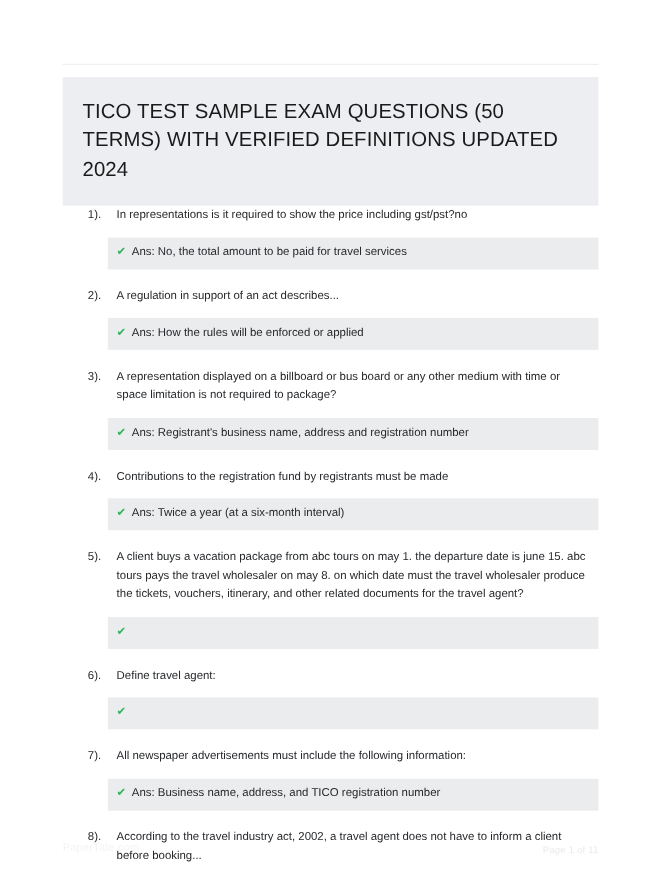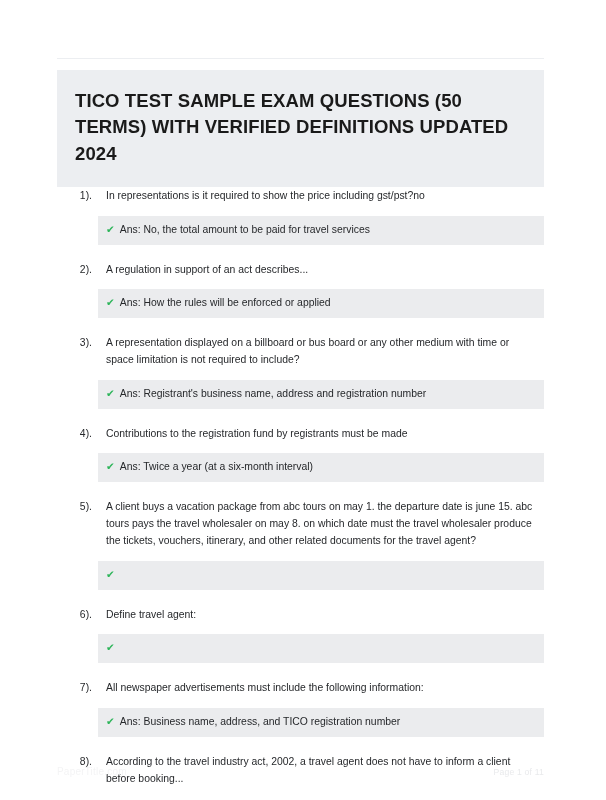--- a/index.html
+++ b/index.html
@@ -41,21 +41,21 @@
     top: 70px;
     width: 487px;
     box-sizing: border-box;
     background: #eceef1;
     padding: 18px 18px 20px 18px;
   }
   .title-text {
     font-size: 18.5px;
     line-height: 1.42;
     color: #1a1a1a;
-    font-weight: 700;
+    font-weight: 400;
     letter-spacing: 0.1px;
     margin: 0;
   }
 
   .qa-list {
     position: absolute;
     left: 57px;
     top: 188px;
     width: 487px;
   }
@@ -161,21 +161,21 @@
           <div class="q-text">A regulation in support of an act describes...</div>
         </div>
         <div class="ans-box">
           <span class="check-icon">✔</span>
           <span class="ans-text">Ans: How the rules will be enforced or applied</span>
         </div>
       </div>
       <div class="qa-block">
         <div class="q-row">
           <div class="q-num">3).</div>
-          <div class="q-text">A representation displayed on a billboard or bus board or any other medium with time or space limitation is not required to include?</div>
+          <div class="q-text">A representation displayed on a billboard or bus board or any other medium with time or space limitation is not required to package?</div>
         </div>
         <div class="ans-box">
           <span class="check-icon">✔</span>
           <span class="ans-text">Ans: Registrant's business name, address and registration number</span>
         </div>
       </div>
       <div class="qa-block">
         <div class="q-row">
           <div class="q-num">4).</div>
           <div class="q-text">Contributions to the registration fund by registrants must be made</div>

